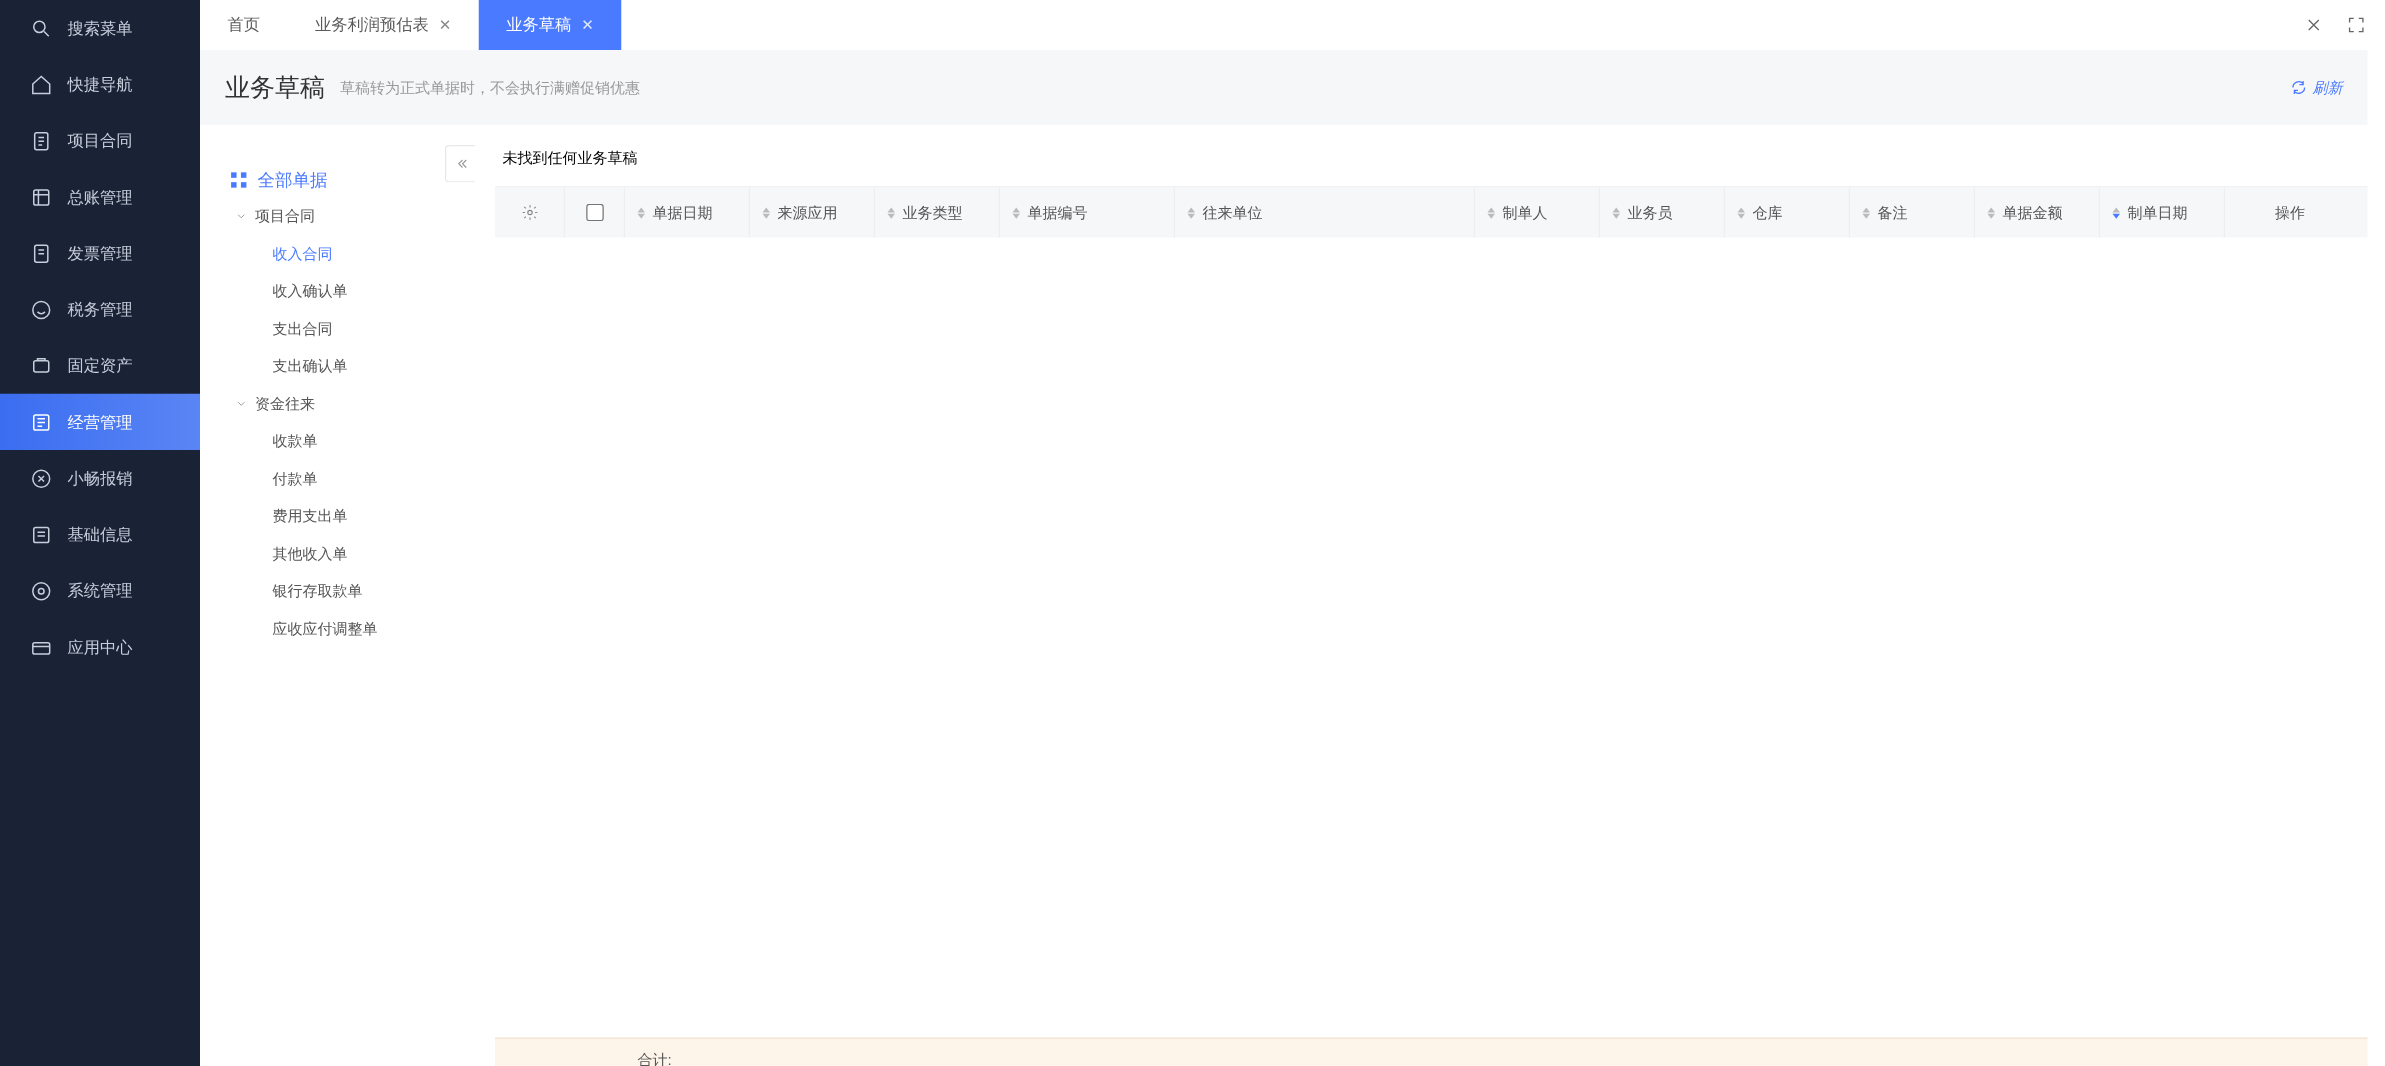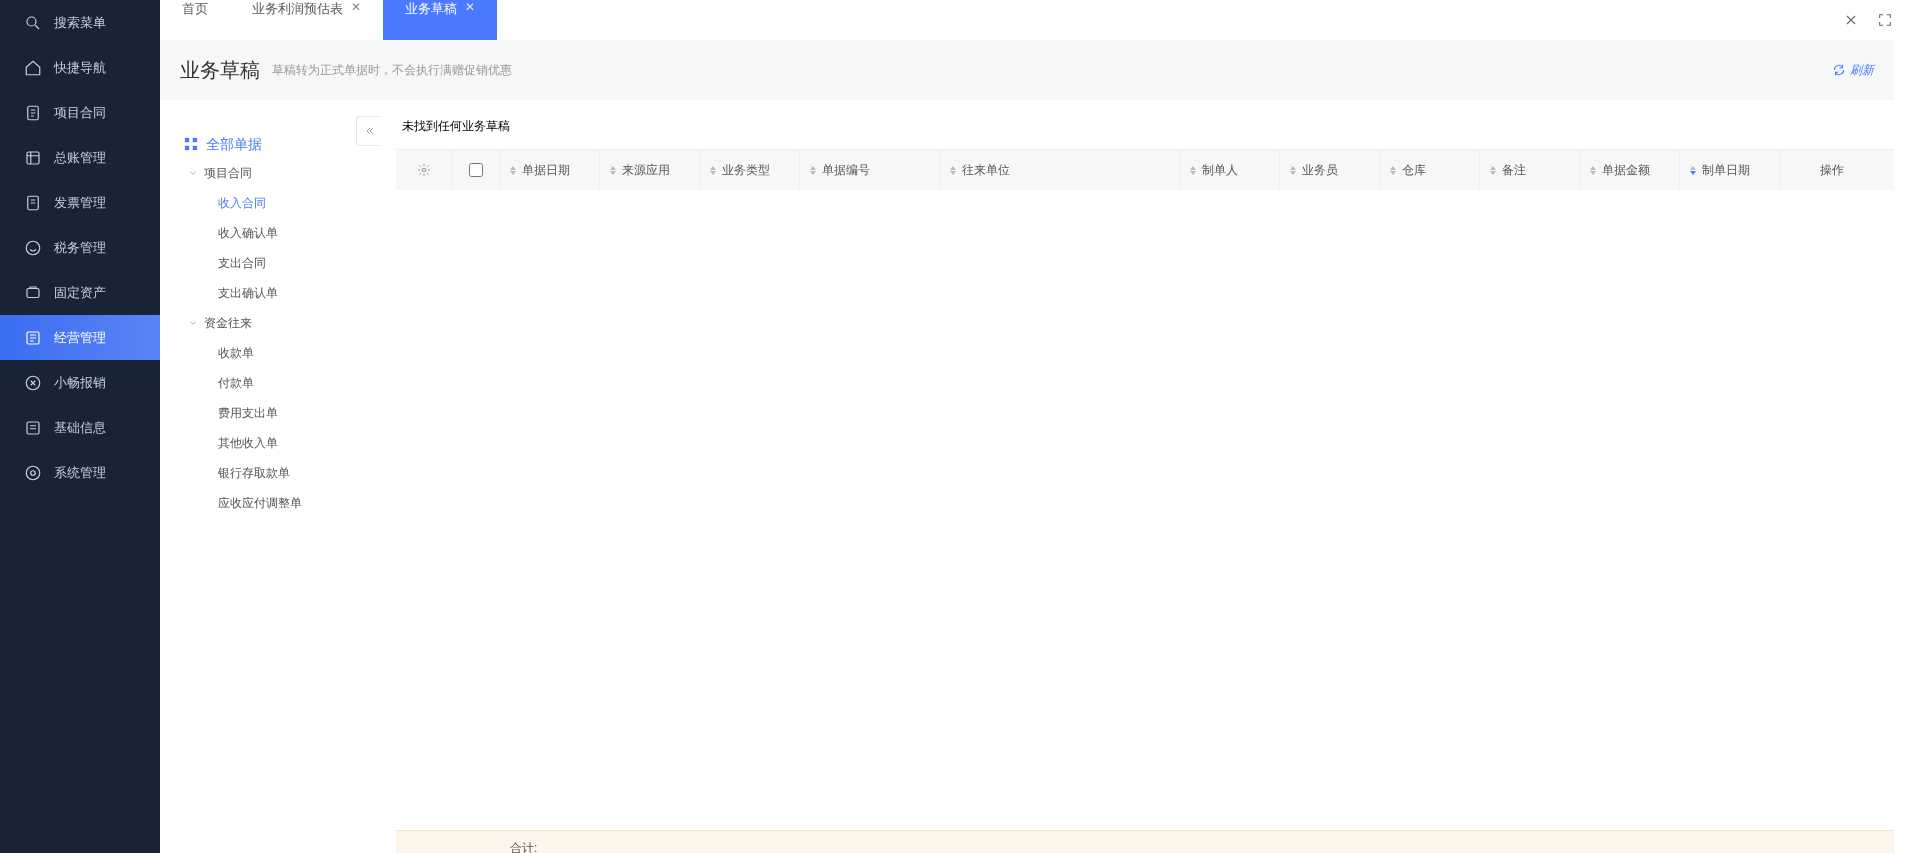--- a/index.html
+++ b/index.html
@@ -47,21 +47,21 @@
 .tabbar {
   position: absolute;
   left: 160px; top: 0; right: 0;
   height: 40px;
   background: #fff;
   display: flex;
   align-items: stretch;
 }
 .tab {
   display: flex;
-  align-items: flex-start;
+  align-items: center;
   padding: 0 22px;
   color: #5a5a5a;
   cursor: pointer;
   position: relative;
   font-size: 13px;
 }
 .tab .close {
   margin-left: 8px;
   font-size: 12px;
   color: #888;
@@ -316,20 +316,29 @@
     </div>
     <div class="nav-item">
       <span class="nav-icon">
         <svg viewBox="0 0 24 24">
           <circle cx="12" cy="12" r="3"></circle>
           <circle cx="12" cy="12" r="9"></circle>
         </svg>
       </span>
       <span>系统管理</span>
     </div>
+    <div class="nav-item">
+      <span class="nav-icon">
+        <svg viewBox="0 0 24 24">
+          <rect x="3" y="7" width="18" height="12" rx="2"></rect>
+          <path d="M3 11h18"></path>
+        </svg>
+      </span>
+      <span>应用中心</span>
+    </div>
   </nav>
 
 <div class="tabbar">
   <div id="tabs-slot" style="display:flex;">
       <div class="tab">
         <span>首页</span>
       </div>
       <div class="tab">
         <span>业务利润预估表</span>
         <span class="close">✕</span>

